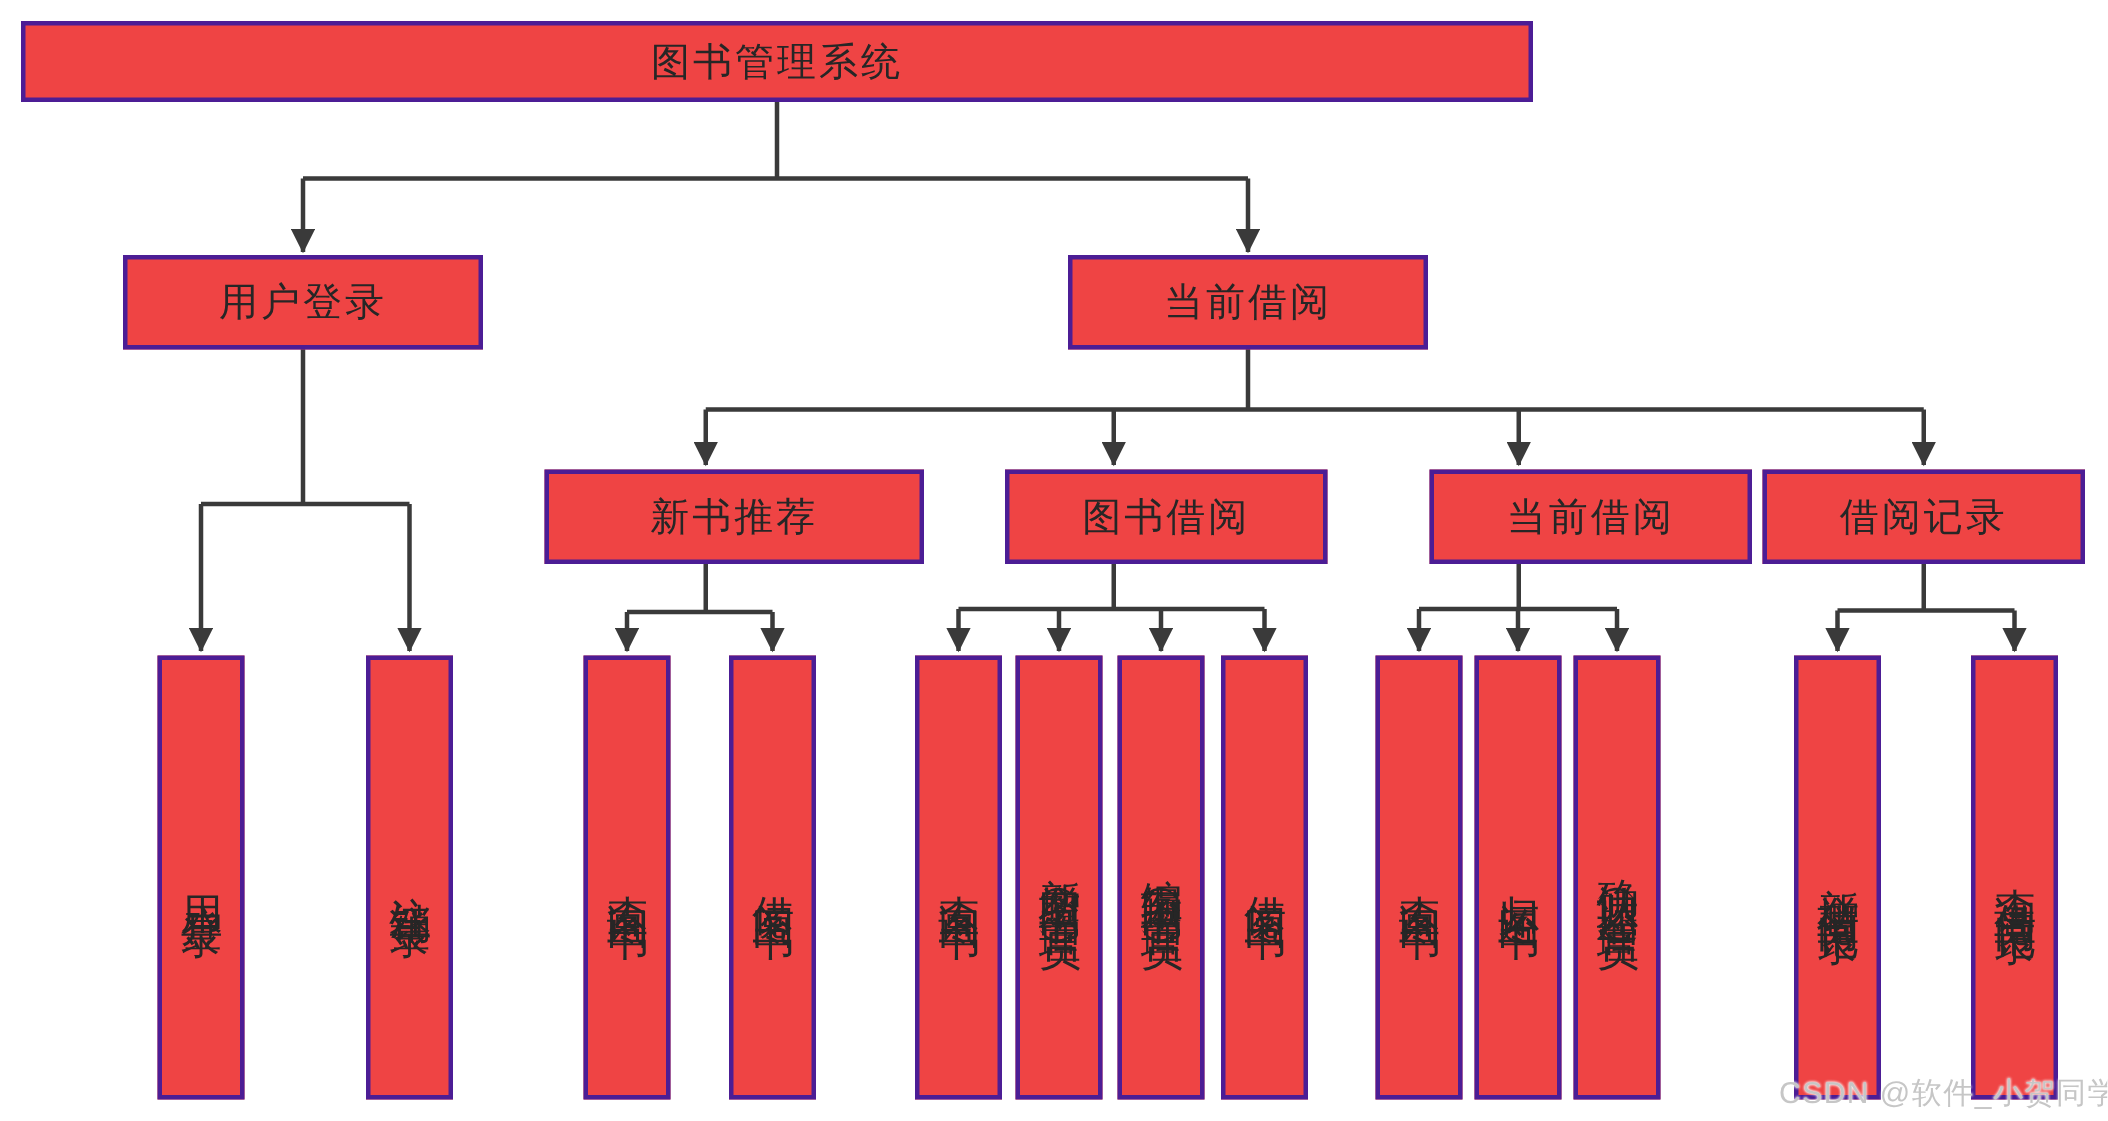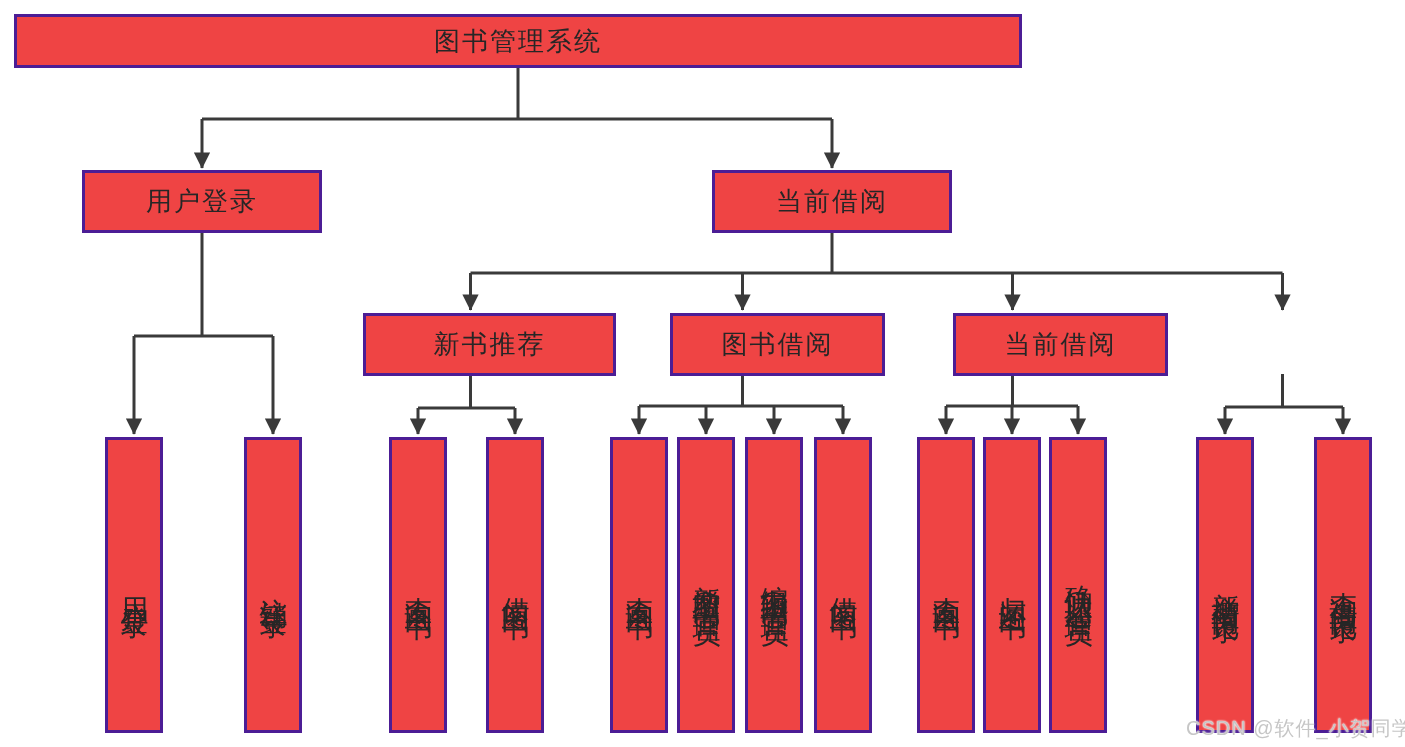--- a/index.html
+++ b/index.html
@@ -102,20 +102,21 @@
   </svg>
 
   <div class="node lvl-h" style="left:14px; top:14px; width:1008px; height:54px;">图书管理系统</div>
 
   <div class="node lvl-h" style="left:82px; top:170px; width:240px; height:63px;">用户登录</div>
   <div class="node lvl-h" style="left:712px; top:170px; width:240px; height:63px;">当前借阅</div>
 
   <div class="node lvl-h" style="left:363px; top:313px; width:253px; height:63px;">新书推荐</div>
   <div class="node lvl-h" style="left:670px; top:313px; width:215px; height:63px;">图书借阅</div>
   <div class="node lvl-h" style="left:905px; top:313px; width:215px; height:63px;margin-left:48px;">当前借阅</div>
+  <div class="node lvl-h" style="left:1175px; top:313px; width:215px; height:63px;">借阅记录</div>
 
   <div class="node leaf" style="left:105px; top:437px; width:58px; height:296px;">用户登录</div>
   <div class="node leaf" style="left:244px; top:437px; width:58px; height:296px;">注销登录</div>
 
   <div class="node leaf" style="left:389px; top:437px; width:58px; height:296px;">查询图书</div>
   <div class="node leaf" style="left:486px; top:437px; width:58px; height:296px;">借阅图书</div>
 
   <div class="node leaf" style="left:610px; top:437px; width:58px; height:296px;">查询图书</div>
   <div class="node leaf" style="left:677px; top:437px; width:58px; height:296px;">新增图书（管理员）</div>
   <div class="node leaf" style="left:745px; top:437px; width:58px; height:296px;">编辑图书（管理员）</div>

